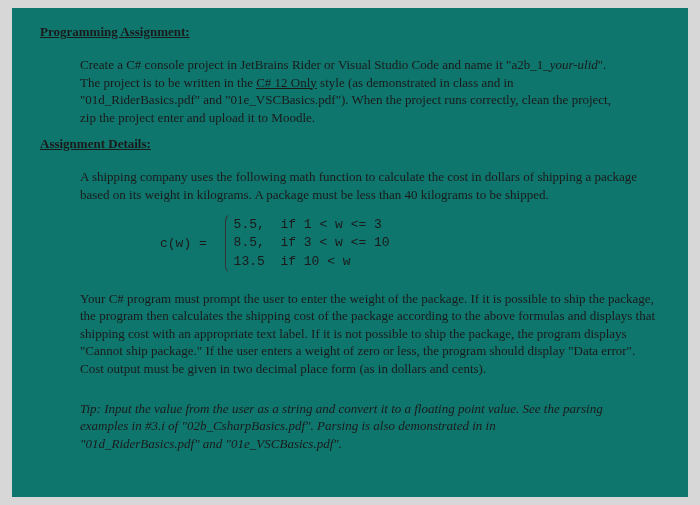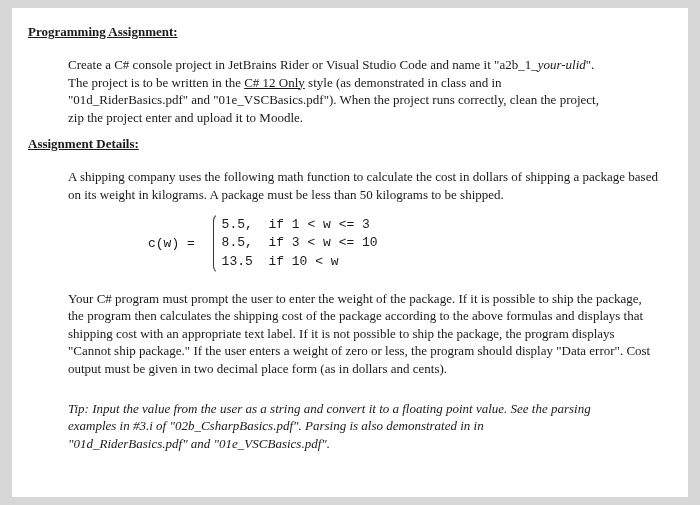--- a/index.html
+++ b/index.html
@@ -7,23 +7,23 @@
     padding: 0;
     width: 700px;
     height: 505px;
     background: #d8d7d7;
     font-family: "Times New Roman", Times, serif;
     font-size: 13px;
     color: #1a1a1a;
     overflow: hidden;
   }
   .page {
-    background: #ffffff;
+    background: #0f766e;
     margin: 8px 12px;
-    padding: 14px 28px 30px 16px;
+    padding: 14px 28px 30px 28px;
     box-sizing: border-box;
     height: calc(100% - 16px);
     overflow: hidden;
   }
   .h {
     font-weight: bold;
     text-decoration: underline;
     margin: 2px 0 8px 0;
   }
   .para {
@@ -68,21 +68,21 @@
 
   <div class="para">
     <span>Create a C# console project in JetBrains Rider or Visual Studio Code and name it "a2b_1_</span><i>your-ulid</i><span>".</span><br>
     <span>The project is to be written in the </span><span class="u">C# 12 Only</span><span> style (as demonstrated in class and in</span><br>
     <span>"01d_RiderBasics.pdf" and "01e_VSCBasics.pdf").  When the project runs correctly, clean the project,</span><br>
     <span>zip the project enter and upload it to Moodle.</span>
   </div>
 
   <div class="h">Assignment Details:</div>
 
-  <div class="para">A shipping company uses the following math function to calculate the cost in dollars of shipping a package based on its weight in kilograms.  A package must be less than 50 kilograms to be shipped.</div>
+  <div class="para">A shipping company uses the following math function to calculate the cost in dollars of shipping a package based on its weight in kilograms.  A package must be less than 40 kilograms to be shipped.</div>
 
   <div class="formula">
     <div class="label">c(w) = </div>
     <div class="brace">
       <div class="row">5.5,  if 1 &lt; w &lt;= 3</div>
       <div class="row">8.5,  if 3 &lt; w &lt;= 10</div>
       <div class="row">13.5  if 10 &lt; w</div>
     </div>
   </div>
 

